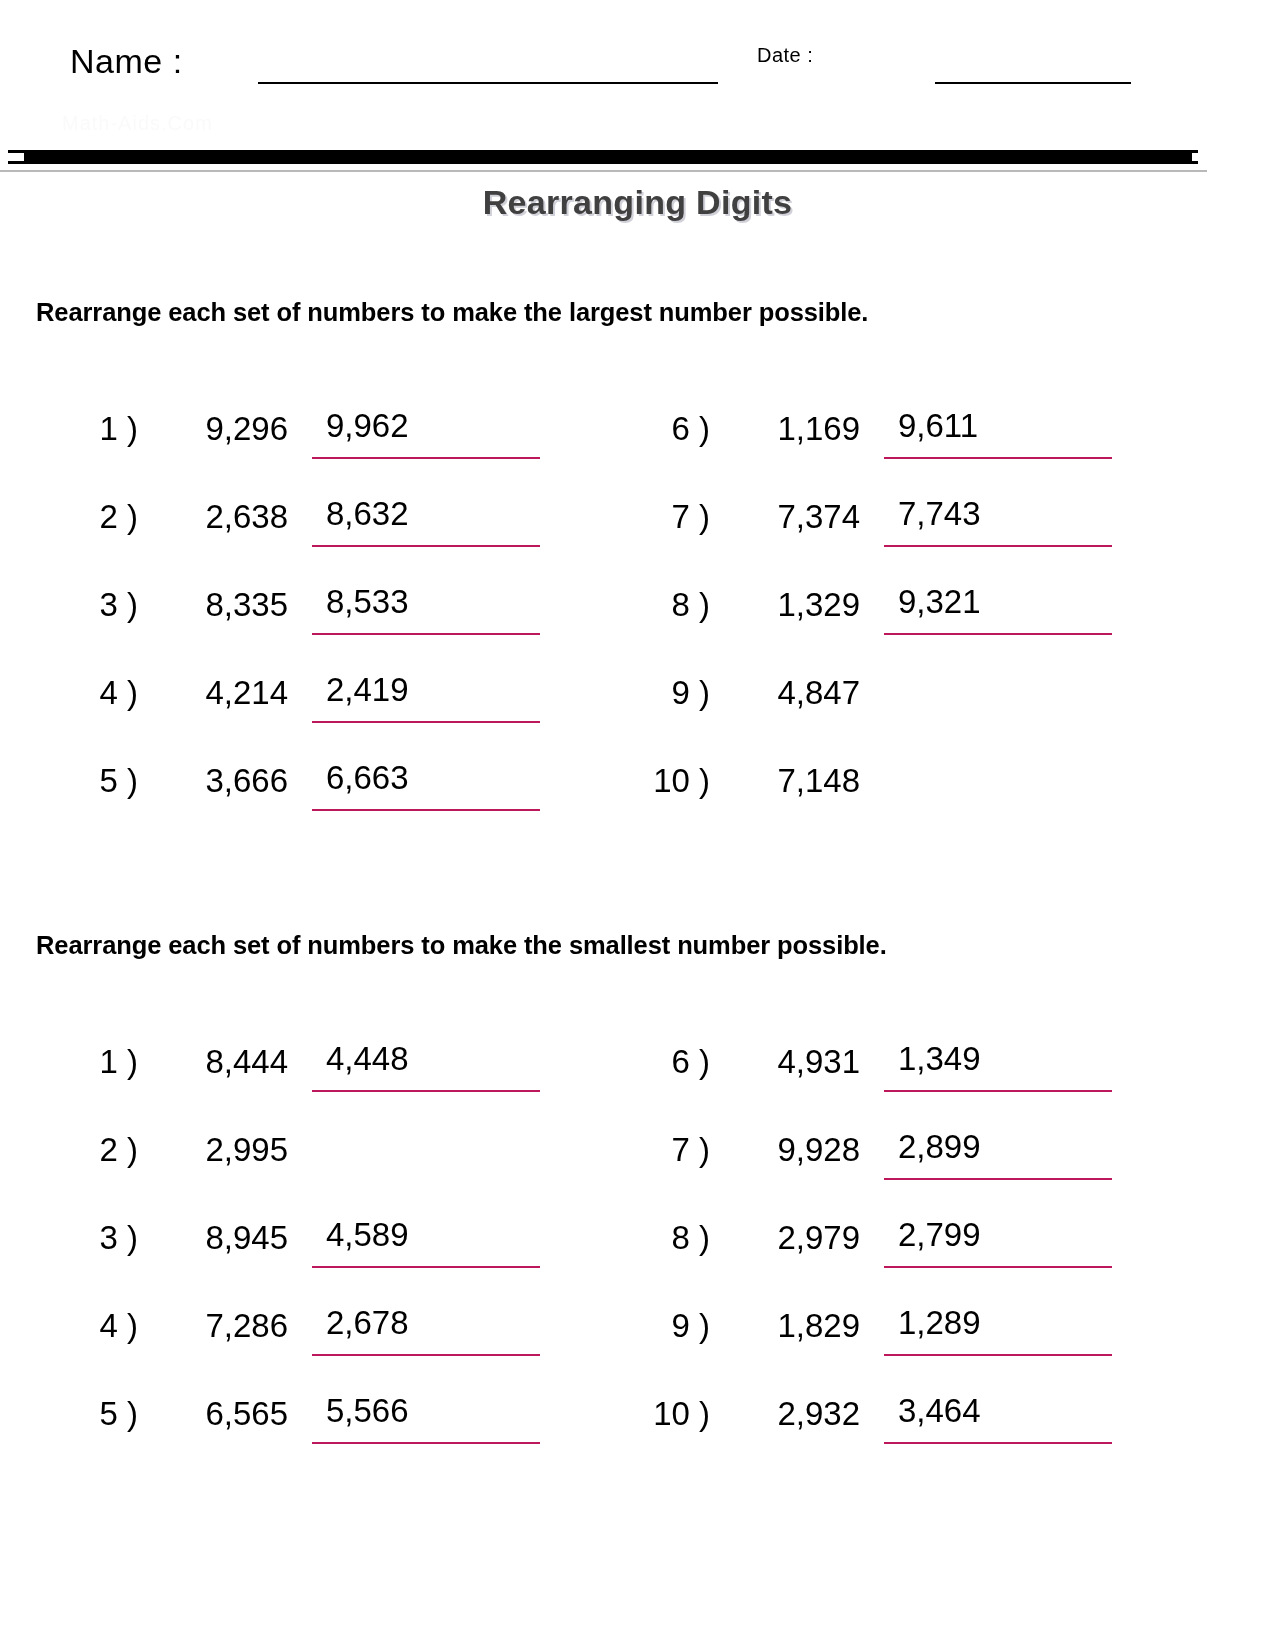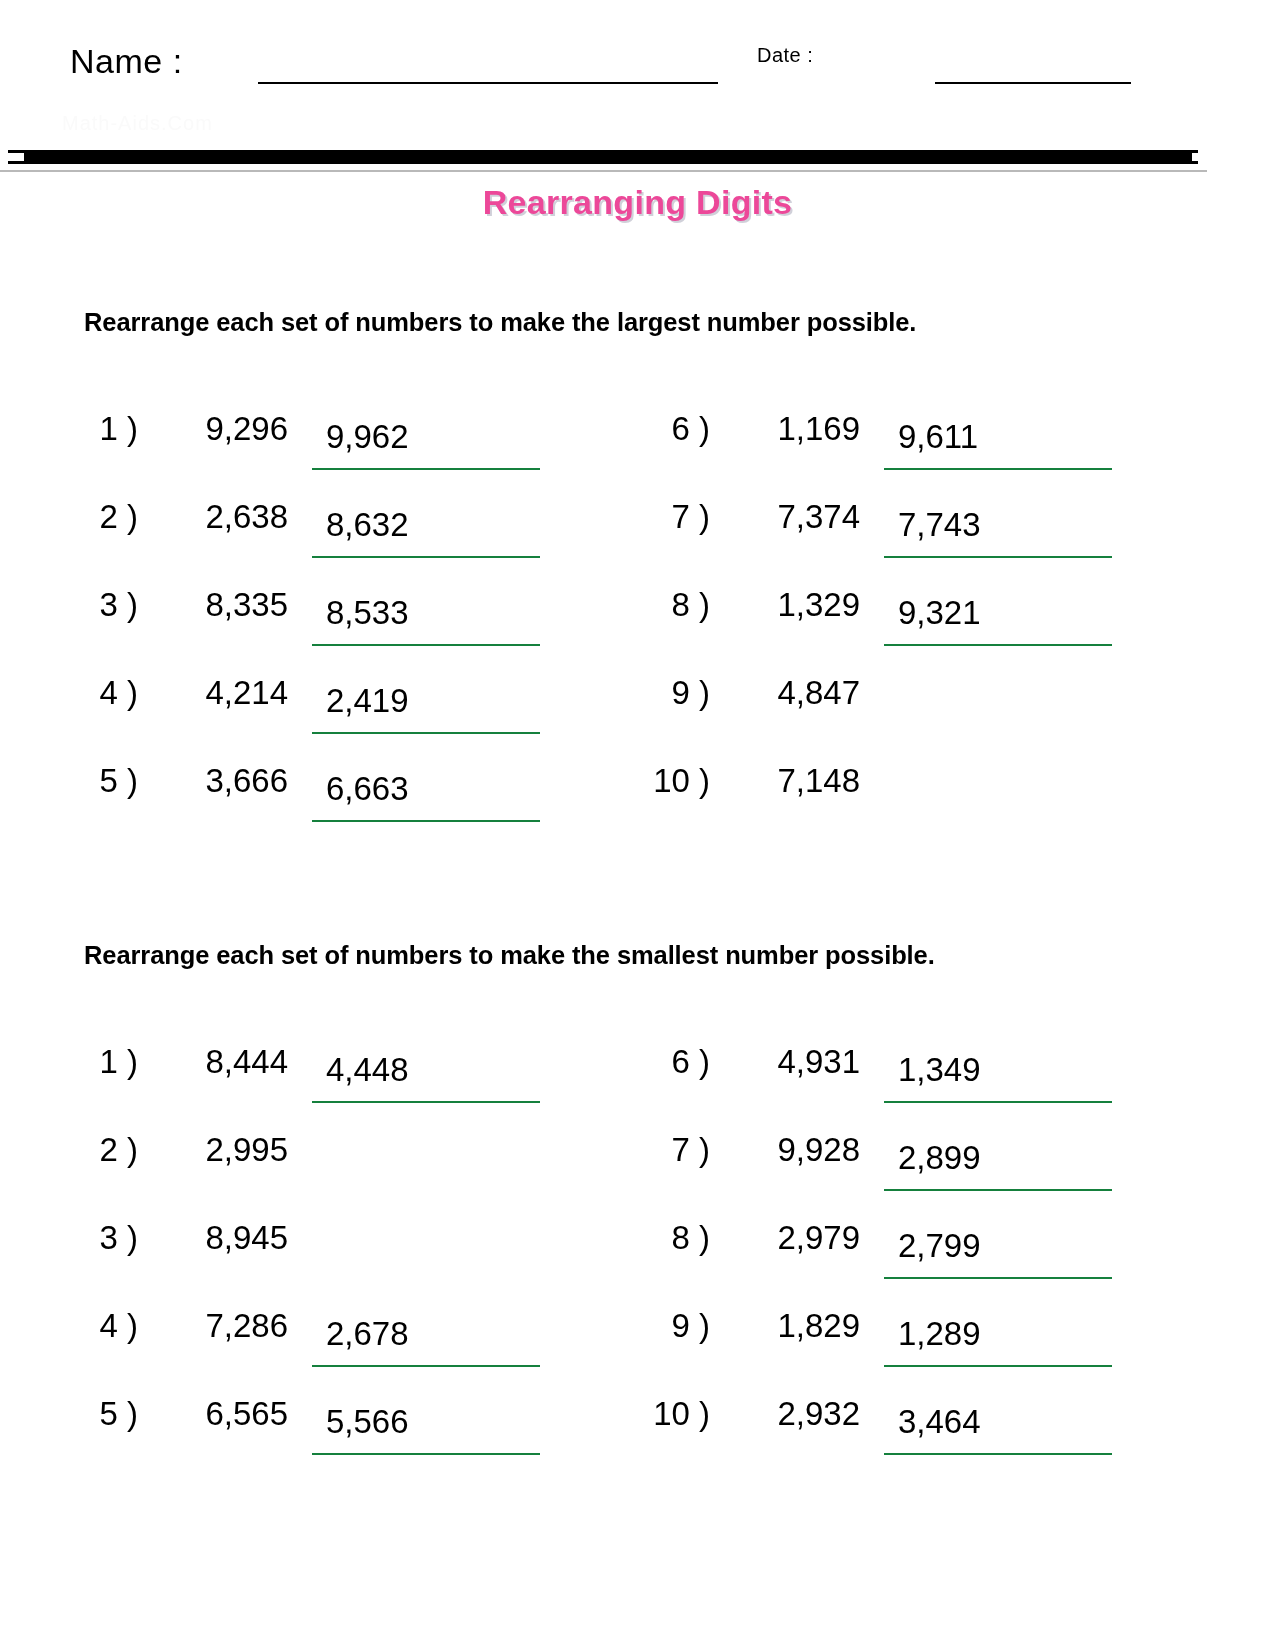--- a/index.html
+++ b/index.html
@@ -100,39 +100,38 @@
 
   
   .title {
     position: absolute;
     top: 183px;
     left: 0;
     width: 1275px;
     text-align: center;
     font-size: 34px;
     font-weight: bold;
-    color: #ec4899;
+    color: #404040;
     letter-spacing: 0.3px;
     text-shadow: 2px 2px 0 rgba(150,150,170,0.45);
   }
 
   
   .section { position: absolute; left: 0; width: 1275px; }
   #section-1 { top: 292px; }
   #section-2 { top: 925px; }
 
   .instruction {
     position: absolute;
     left: 36px;
-    top: 16px;
+    top: 6px;
     font-size: 25.5px;
     font-weight: bold;
     letter-spacing: -0.1px;
     white-space: nowrap;
-    margin-left: 48px;
   }
 
   .problem-grid {
     position: absolute;
     top: 110px;
     left: 0;
     width: 1275px;
   }
   .problem-row {
     position: relative;
@@ -160,24 +159,24 @@
     left: 108px;
     top: 8px;
     width: 140px;
     text-align: right;
     font-size: 33px;
     white-space: nowrap;
   }
   .answer-slot {
     position: absolute;
     left: 272px;
-    top: 16px;
+    top: 5px;
     width: 228px;
     height: 50px;
-    border-bottom: 2px solid #15803d;
+    border-bottom: 2px solid #be185d;
   }
   .answer-value {
     position: absolute;
     left: 14px;
     top: 0;
     font-size: 33px;
     white-space: nowrap;
   }
 </style>
 </head>
@@ -308,20 +307,23 @@
           <span class="prob-number">9,928</span>
           <div class="answer-slot">
             <span class="answer-value">2,899</span>
           </div>
         </div>
       </div>
       <div class="problem-row">
         <div class="prob col-left">
           <span class="prob-index">3 )</span>
           <span class="prob-number">8,945</span>
+          <div class="answer-slot">
+            <span class="answer-value">4,589</span>
+          </div>
         </div>
         <div class="prob col-right">
           <span class="prob-index">8 )</span>
           <span class="prob-number">2,979</span>
           <div class="answer-slot">
             <span class="answer-value">2,799</span>
           </div>
         </div>
       </div>
       <div class="problem-row">

